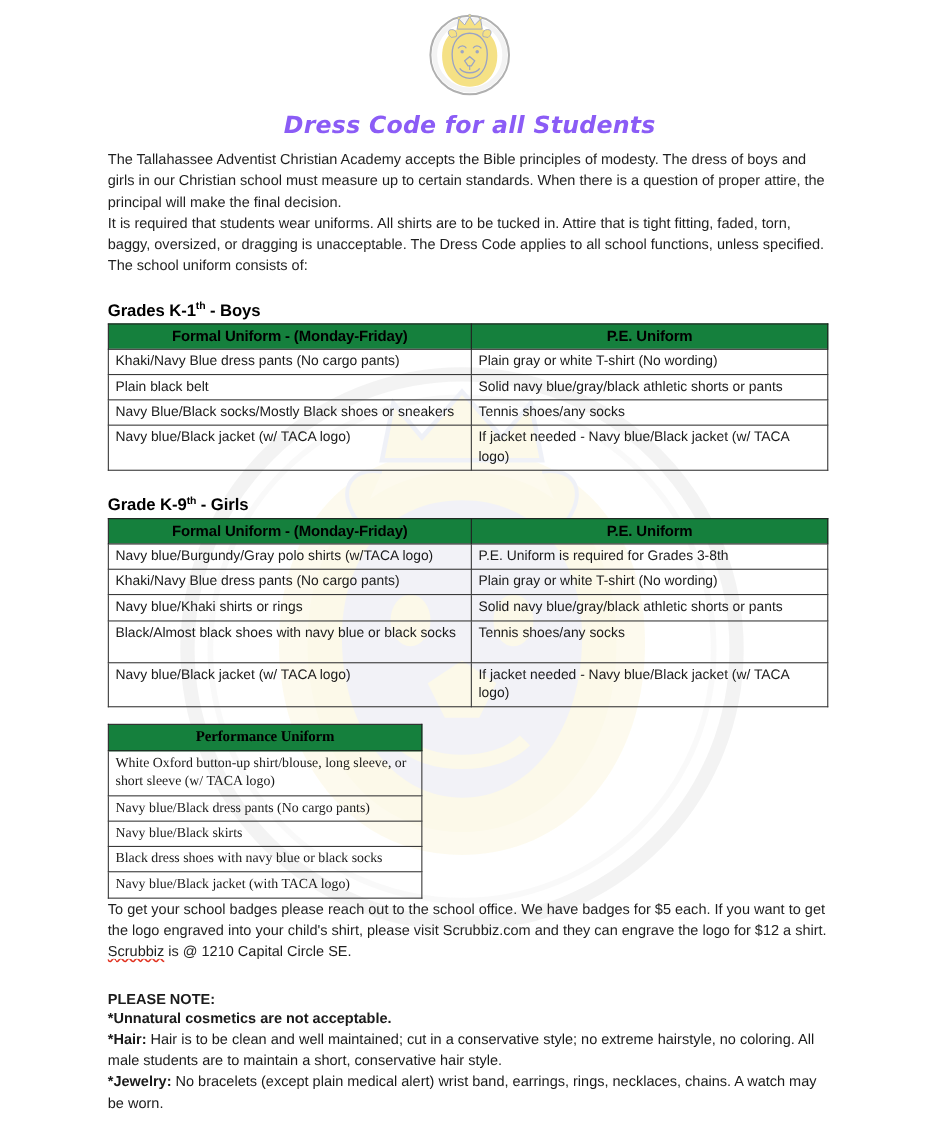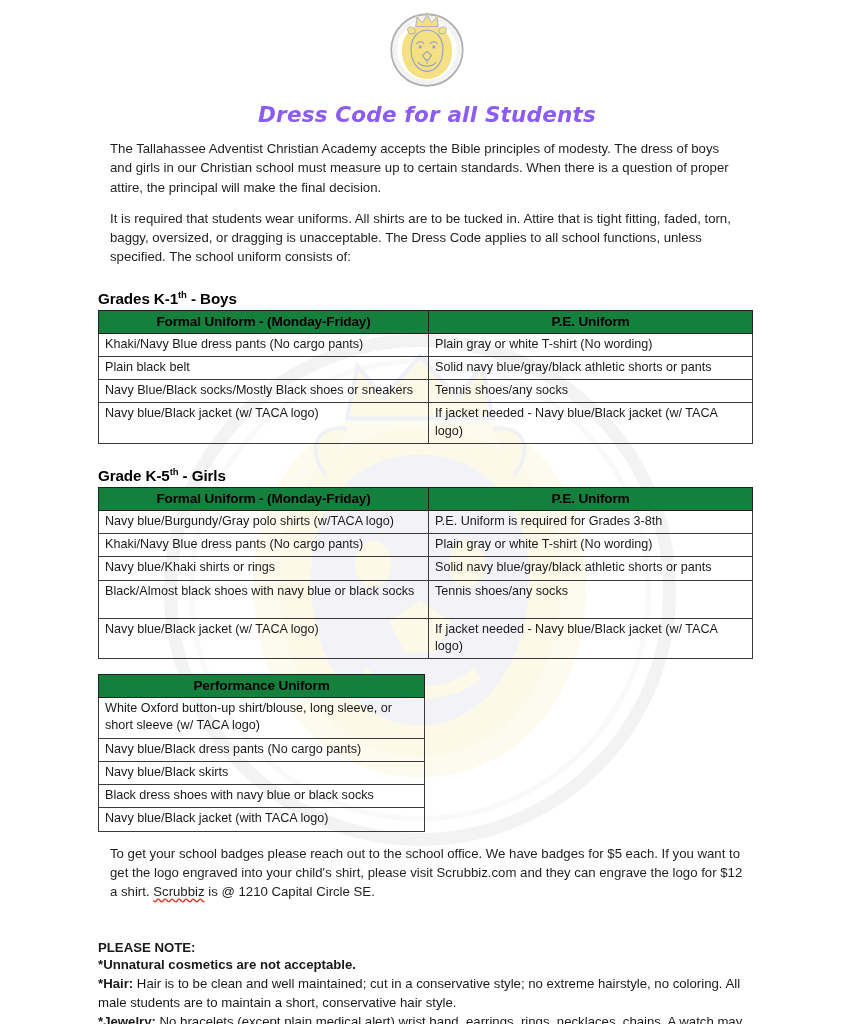--- a/index.html
+++ b/index.html
@@ -49,21 +49,21 @@
     font-weight: bold;
     font-style: italic;
     font-size: 21.5px;
     letter-spacing: 0.2px;
     margin: 14px 0 8px 0;
     color: #8b5cf6;
   }
 
   
   p.body-text {
-    margin: 12px;
+    margin: 0;
     font-size: 13.2px;
     line-height: 1.46;
     color: #1f1f1f;
     text-align: left;
   }
   .spell-error {
     text-decoration: underline wavy #e0301e;
     text-decoration-skip-ink: none;
   }
 
@@ -78,21 +78,21 @@
   h2.sec-head sup { font-size: 9.5px; vertical-align: super; }
 
   
   table.uniform {
     border-collapse: collapse;
     table-layout: fixed;
     margin: 0;
     border: 1.6px solid #202020;
   }
   table.uniform.two-col { width: 654px; }
-  table.uniform.one-col { width: 327px; }
+  table.uniform.one-col { width: 286px; font-family: Liberation Serif, serif; }
   table.uniform th {
     background: #15803d;
     color: #000;
     font-size: 13.6px;
     font-weight: bold;
     text-align: center;
     padding: 3px 4px 4px 4px;
     border: 1.1px solid #202020;
     letter-spacing: -0.15px;
   }
@@ -211,21 +211,21 @@
         <td>Tennis shoes/any socks</td>
       </tr>
       <tr>
         <td class="tall">Navy blue/Black jacket (w/ TACA logo)</td>
         <td class="tall">If jacket needed - Navy blue/Black jacket (w/ TACA logo)</td>
       </tr>
     </tbody>
   </table>
 
   <h2 class="sec-head">
-    <span>Grade K-5</span><sup>th</sup><span> - Girls</span>
+    <span>Grade K-9</span><sup>th</sup><span> - Girls</span>
   </h2>
   <table class="uniform two-col">
     <colgroup>
         <col class="c1">
         <col class="c2">
       </colgroup>
     <thead>
       <tr>
         <th>Formal Uniform - (Monday-Friday)</th>
         <th>P.E. Uniform</th>

